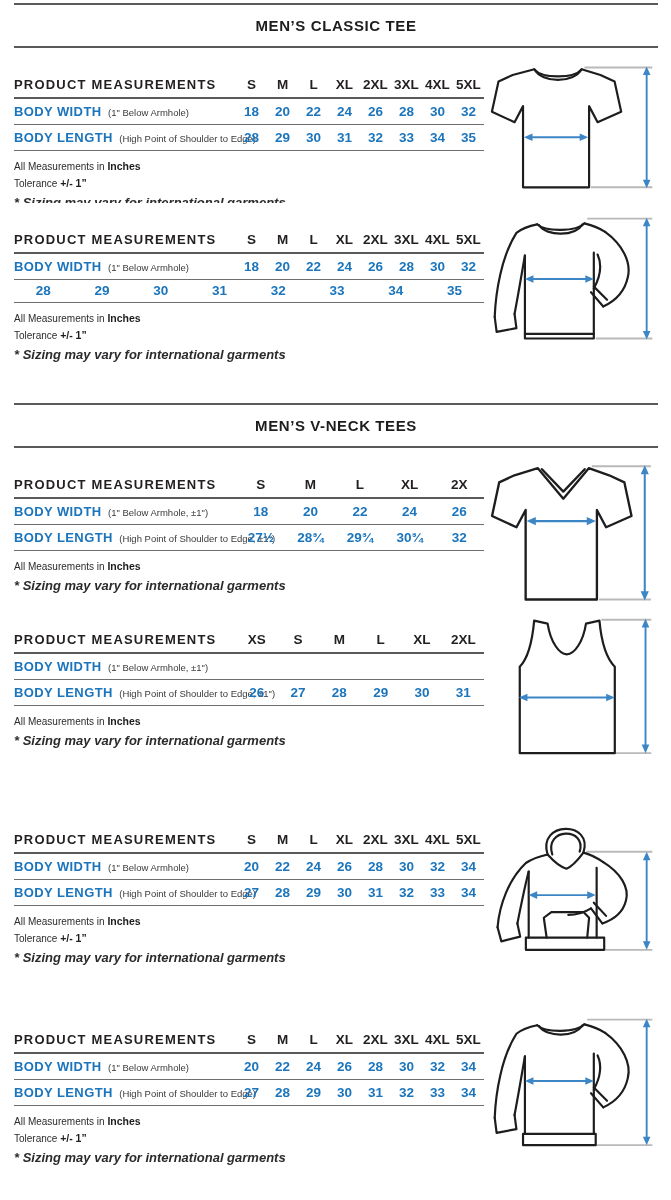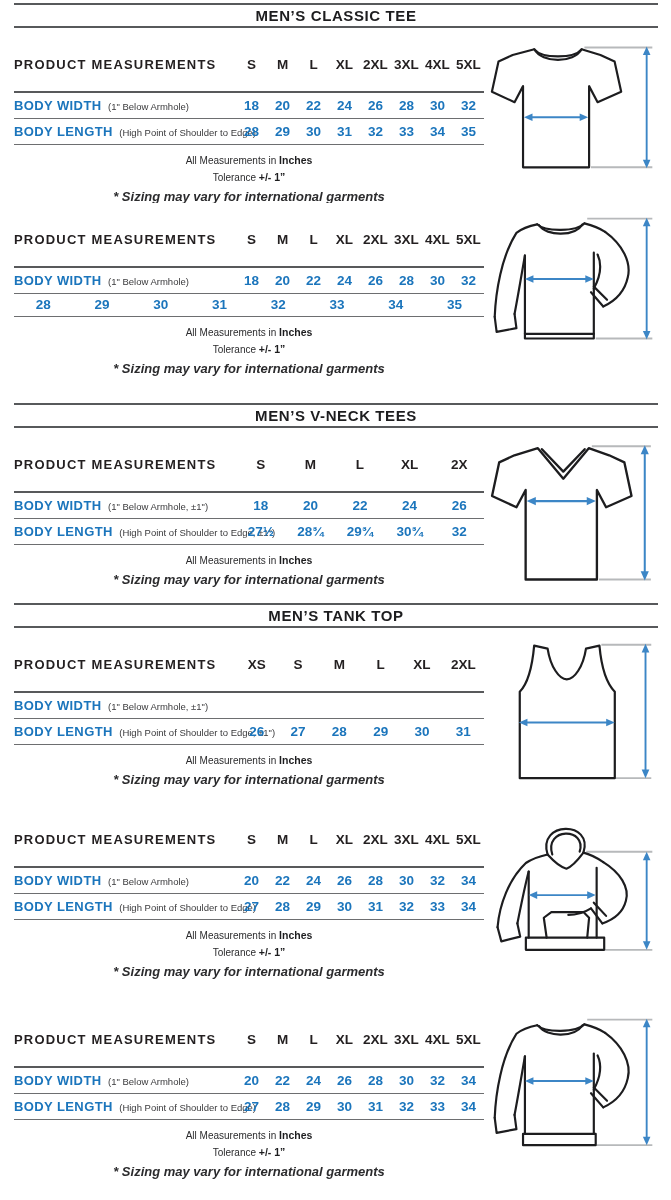--- a/index.html
+++ b/index.html
@@ -1,37 +1,37 @@
 <!DOCTYPE html>
 <html><head>
 <meta charset="utf-8">
 <style>
   html,body{margin:0;padding:0;background:#fff;}
   body{width:671px;font-family:"Liberation Sans",sans-serif;color:#231f20;}
   .page{padding:3px 13px 0 14px;}
   .section{height:200px;box-sizing:border-box;overflow:hidden;}
-  .titlebar{border-top:2px solid #57595b;border-bottom:2px solid #57595b;text-align:center;padding:2px 0;}
+  .titlebar{border-top:2px solid #57595b;border-bottom:2px solid #57595b;text-align:center;padding:12px 0;}
   .titlebar h2{margin:0;font-size:15px;font-weight:800;letter-spacing:.6px;color:#1d1d1f;}
   .body{display:flex;align-items:flex-start;}
   .left{flex:1;min-width:0;padding-right:6px;}
   .illo{width:168px;flex:0 0 168px;margin-top:10px;}
   .illo svg{width:100%;height:auto;display:block;}
   .tbl{margin-top:26px;}
   .row{display:flex;align-items:baseline;border-bottom:1.5px solid #6d6e70;padding:3px 0 4px;}
-  .row.head{border-bottom:2px solid #58595b;padding-bottom:19px;}
+  .row.head{border-bottom:2px solid #58595b;padding-bottom:5px;}
   .labelcell{width:222px;flex:0 0 auto;white-space:nowrap;}
   .th-label{font-size:13px;font-weight:800;letter-spacing:1.2px;color:#231f20;}
   .mlabel{font-size:13px;font-weight:800;letter-spacing:.4px;color:#1b75bc;}
   .msub{font-size:9.5px;color:#3a3a3c;margin-left:2px;}
   .cols{flex:1;display:flex;}
   .col{flex:1;text-align:center;}
   .sz{font-size:13.5px;font-weight:800;color:#231f20;}
   .val{font-size:13.5px;font-weight:800;color:#1b75bc;}
   .notes{margin-top:7px;font-size:10px;line-height:1.62;color:#2b2b2d;}
-  .notes p{margin:0;text-align:center;}
+  .notes p{margin:0;}
   .notes b{font-size:10.5px;color:#1d1d1f;}
   .note-sizing{font-style:italic;font-weight:700;font-size:13px;}
   .outline{fill:none;stroke:#1d1d1f;stroke-width:2.3;stroke-linejoin:round;stroke-linecap:round;}
   .fillbody{fill:#ffffff;}
   .arrow{stroke:#3c86c6;stroke-width:2;fill:none;}
   .head-tri{fill:#3c86c6;stroke:none;}
   .ext{stroke:#b7b9bb;stroke-width:2;fill:none;}
 </style>
 </head>
 <body>
@@ -249,23 +249,20 @@
             <line class="arrow" x1="43" y1="62" x2="97" y2="62"></line>
             <polygon class="head-tri" points="36,62 45,58 45,66"></polygon>
             <polygon class="head-tri" points="104,62 95,58 95,66"></polygon>
           </g>
         </svg>
       </div>
     </div>
   </div>
 
   <div class="section">
-    <div class="titlebar">
-      <h2>MEN’S TANK TOP</h2>
-    </div>
     <div class="body">
       <div class="left">
         <div class="tbl">
           <div class="row head">
             <div class="labelcell th-label">PRODUCT MEASUREMENTS</div>
             <div class="cols">
                 <div class="col sz">XS</div>
                 <div class="col sz">S</div>
                 <div class="col sz">M</div>
                 <div class="col sz">L</div>

